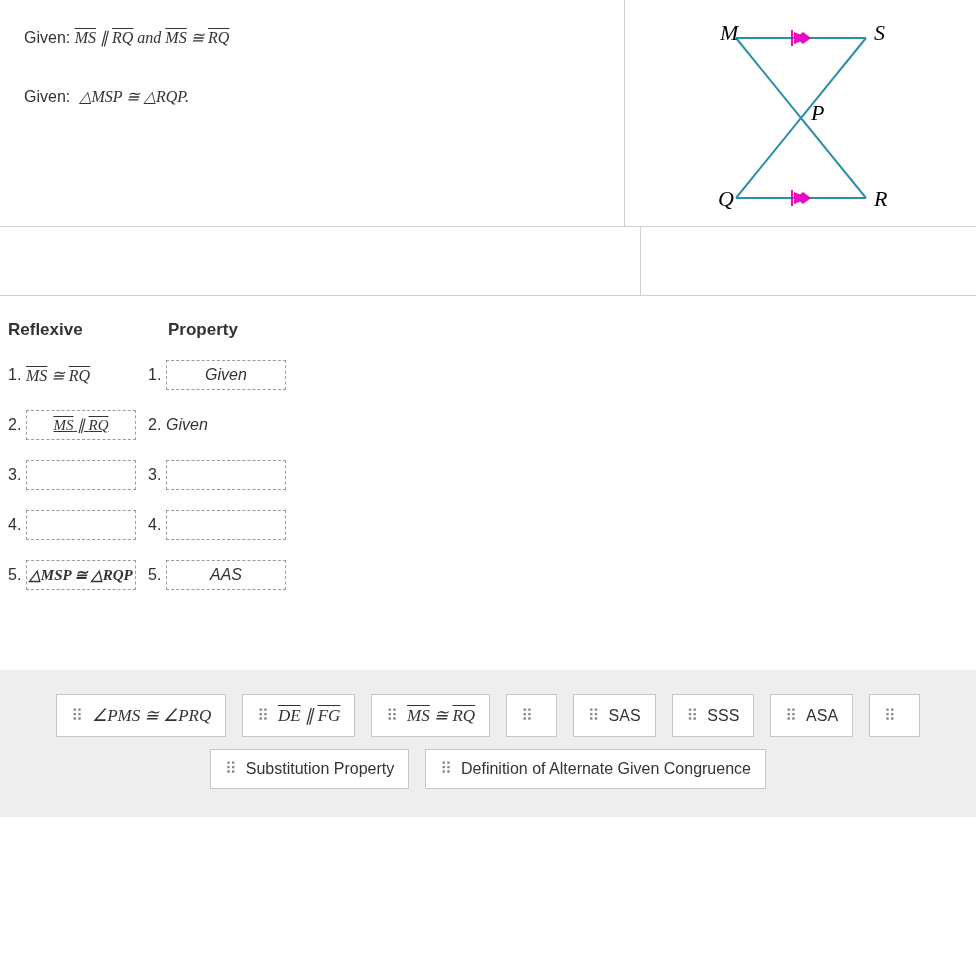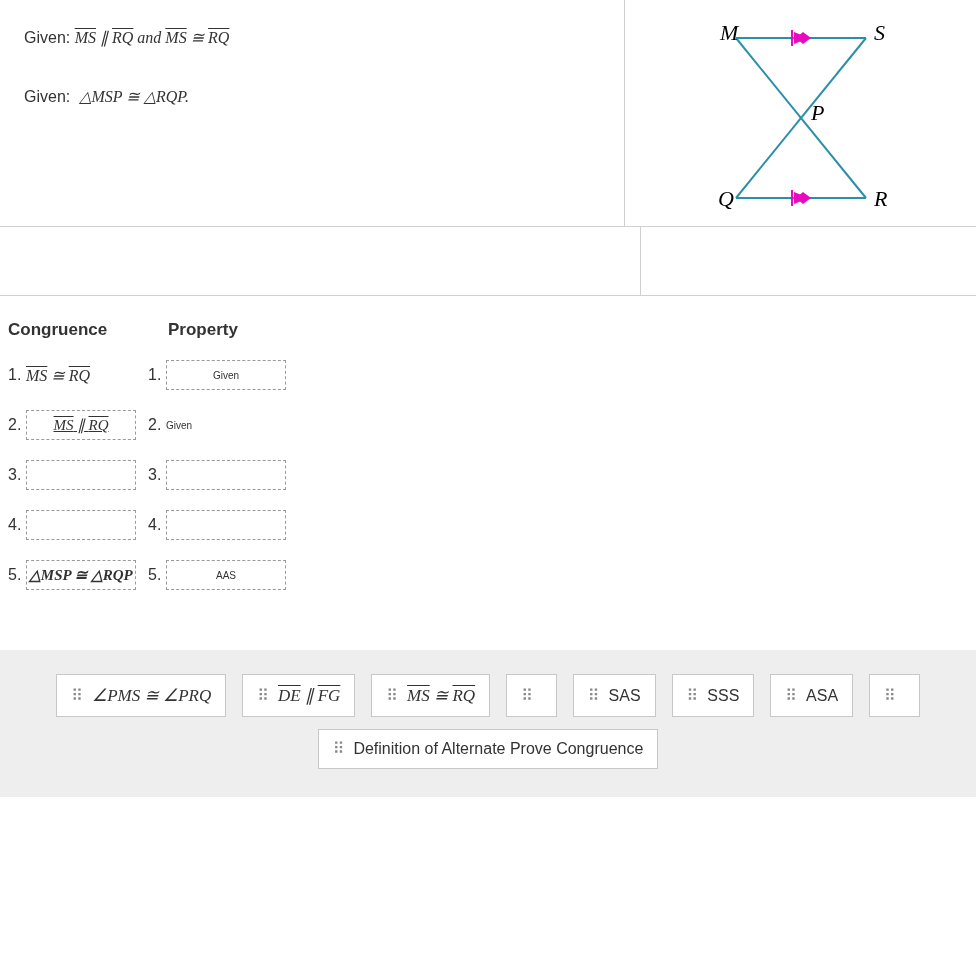--- a/index.html
+++ b/index.html
@@ -87,36 +87,37 @@
     padding: 4px 14px;
     font-size: 15px;
     box-sizing: border-box;
   }
   .stmt-text {
     font-family: 'Cambria Math', 'Times New Roman', serif;
     font-style: italic;
     white-space: nowrap;
   }
   .plain-text {
-    font-size: 10px;
+    font-size: 16px;
+    font-style: italic;
   }
 
   .overline {
     text-decoration: overline;
     text-decoration-thickness: 1px;
   }
 
   .math {
     font-family: 'Cambria Math', 'Times New Roman', serif;
     font-style: italic;
   }
 
   
   .tile-area {
-    margin-top: 60px;
+    margin-top: 80px;
     background: #eeeeee;
     padding: 24px 8px 28px 8px;
     display: flex;
     flex-wrap: wrap;
     justify-content: center;
     gap: 12px 16px;
   }
   .tile {
     background: #fff;
     border: 1px solid #c8c8c8;
@@ -186,21 +187,21 @@
     </svg>
   </div>
 </div>
 <div class="under-row">
   <div class="under-left"></div>
   <div class="under-right"></div>
 </div>
 
 <div class="proof">
   <div class="col-heads">
-    <div class="c1">Congruence</div>
+    <div class="c1">Reflexive</div>
     <div>Property</div>
   </div>
   <div id="proof-rows">
       <div class="proof-row">
         <div class="num">1.</div>
         <div class="stmt-slot">
           <span class="stmt-text math"><span class="overline">MS</span> ≅ <span class="overline">RQ</span></span>
         </div>
         <div class="rsn-num">1.</div>
         <div class="rsn-slot">
@@ -292,15 +293,19 @@
     </div>
     <div class="tile">
       <span class="grip"></span>
       <span>ASA</span>
     </div>
     <div class="tile">
       <span class="grip"></span>
     </div>
     <div class="tile">
       <span class="grip"></span>
-      <span>Definition of Alternate Prove Congruence</span>
+      <span>Substitution Property</span>
+    </div>
+    <div class="tile">
+      <span class="grip"></span>
+      <span>Definition of Alternate Given Congruence</span>
     </div>
   </div>
 
 </body></html>

